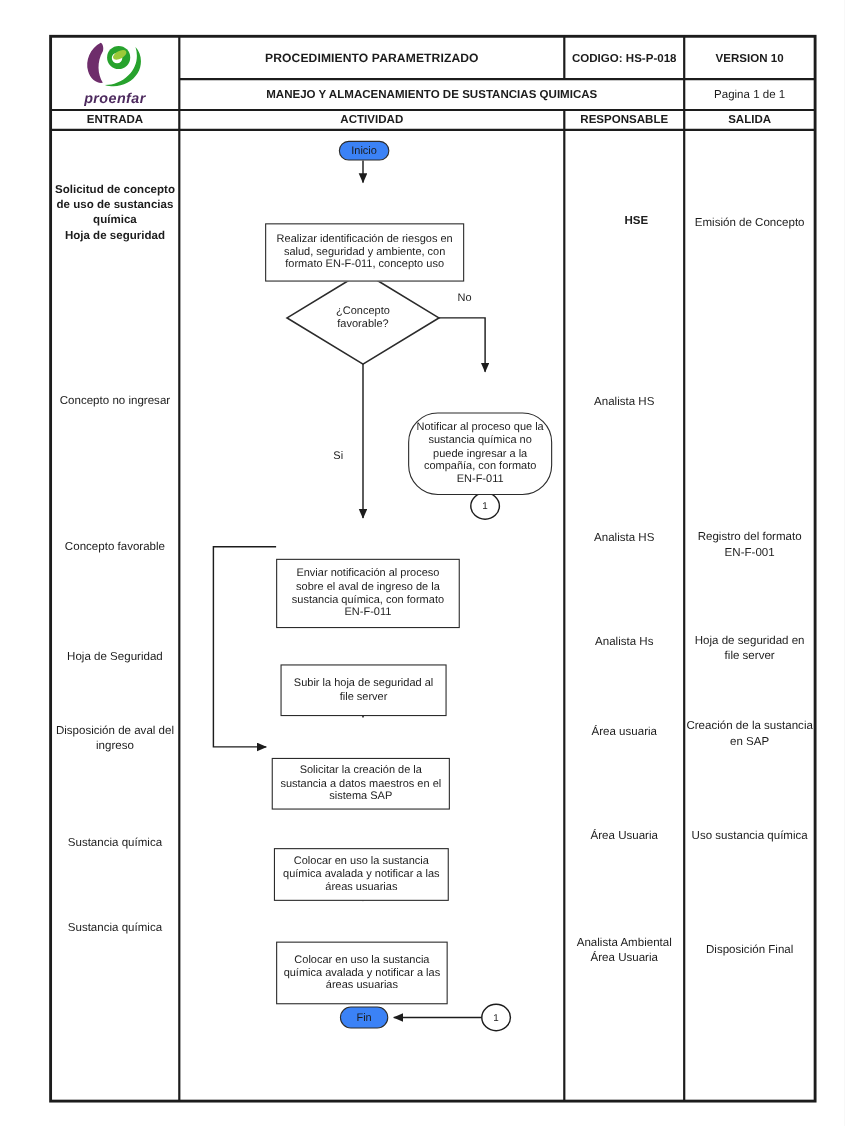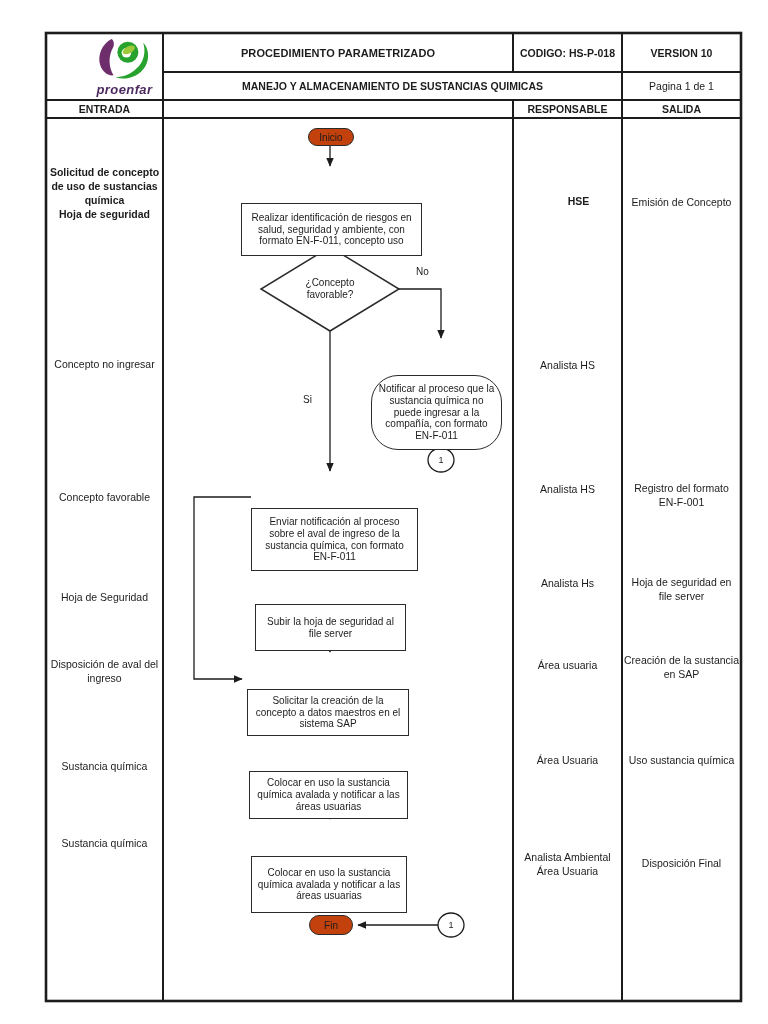--- a/index.html
+++ b/index.html
@@ -14,29 +14,29 @@
   .hdr{font-size:11px;font-weight:bold;letter-spacing:.1px;}
   .hdr2{font-size:10.5px;font-weight:bold;}
   .plain{font-size:10.5px;}
   .lbl{position:absolute;z-index:2;font-size:10.5px;line-height:1.32;text-align:center;}
   .flowbox{
     position:absolute;z-index:2;background:#fff;border:1.6px solid #2b2b2b;
     display:flex;align-items:center;justify-content:center;text-align:center;
     font-size:10px;line-height:1.18;padding:2px 5px;box-sizing:border-box;margin-top:32px;
   }
   .terminator{
-    position:absolute;z-index:2;background:#c2410c;border:1.5px solid #2b2b2b;
+    position:absolute;z-index:2;background:#3b82f6;border:1.5px solid #2b2b2b;
     border-radius:10px;display:flex;align-items:center;justify-content:center;
     font-size:10px;box-sizing:border-box;
   }
   .flowlabel{position:absolute;z-index:2;font-size:10px;}
   .connum{position:absolute;z-index:3;font-size:9px;display:flex;align-items:center;
           justify-content:center;}
   .logo-wrap{position:absolute;left:46px;top:33px;width:117px;height:67px;z-index:2;
-             display:flex;flex-direction:column;align-items:center;justify-content:center;padding-left:20px;}
+             display:flex;flex-direction:column;align-items:center;justify-content:center;}
   .logo-text{font-size:13px;font-style:italic;font-weight:bold;color:#4d2a5e;
              letter-spacing:.4px;margin-top:1px;}
 </style>
 </head>
 <body>
 
 <div class="page">
 
   <svg class="lines" width="768" height="1024">
     <defs>
@@ -88,51 +88,52 @@
     <div class="logo-text">proenfar</div>
   </div>
 
   <div class="cell hdr" style="left:163px;top:33px;width:350px;height:39px;">PROCEDIMIENTO PARAMETRIZADO</div>
   <div class="cell hdr2" style="left:513px;top:33px;width:109px;height:39px;">CODIGO: HS-P-018</div>
   <div class="cell hdr2" style="left:622px;top:33px;width:119px;height:39px;">VERSION 10</div>
   <div class="cell hdr2" style="left:163px;top:72px;width:459px;height:28px;">MANEJO Y ALMACENAMIENTO DE SUSTANCIAS QUIMICAS</div>
   <div class="cell plain" style="left:622px;top:72px;width:119px;height:28px;">Pagina 1 de 1</div>
 
   <div class="cell hdr2" style="left:46px;top:100px;width:117px;height:18px;">ENTRADA</div>
+  <div class="cell hdr2" style="left:163px;top:100px;width:350px;height:18px;">ACTIVIDAD</div>
   <div class="cell hdr2" style="left:513px;top:100px;width:109px;height:18px;">RESPONSABLE</div>
   <div class="cell hdr2" style="left:622px;top:100px;width:119px;height:18px;">SALIDA</div>
 
   <div class="lbl" style="left:48px;top:166px;width:113px;font-weight:bold;">
     <div>Solicitud de concepto de uso de sustancias química</div>
     <div>Hoja de seguridad</div>
   </div>
   <div class="lbl" style="left:46px;top:358px;width:117px;">Concepto no ingresar</div>
   <div class="lbl" style="left:48px;top:491px;width:113px;">Concepto favorable</div>
   <div class="lbl" style="left:48px;top:591px;width:113px;">Hoja de Seguridad</div>
   <div class="lbl" style="left:48px;top:658px;width:113px;">Disposición de aval del ingreso</div>
   <div class="lbl" style="left:48px;top:760px;width:113px;">Sustancia química</div>
   <div class="lbl" style="left:48px;top:837px;width:113px;">Sustancia química</div>
 
   <div class="terminator" style="left:308px;top:128px;width:46px;height:18px;">Inicio</div>
 
   <div class="flowbox" style="left:241px;top:171px;width:181px;height:53px;">Realizar identificación de riesgos en salud, seguridad y ambiente, con formato EN-F-011, concepto uso</div>
 
   <div class="flowlabel" style="left:290px;top:277px;width:80px;text-align:center;line-height:1.2;">¿Concepto favorable?</div>
   <div class="flowlabel" style="left:416px;top:266px;">No</div>
-  <div class="flowlabel" style="left:303px;top:394px;">Si</div>
+  <div class="flowlabel" style="left:303px;top:409px;">Si</div>
 
   <div class="flowbox" style="left:371px;top:343px;width:131px;height:75px;border-radius:27px;">Notificar al proceso que la sustancia química no puede ingresar a la compañía, con formato EN-F-011</div>
 
   <div class="connum" style="left:434px;top:452px;width:14px;height:16px;">1</div>
 
   <div class="flowbox" style="left:251px;top:476px;width:167px;height:63px;">Enviar notificación al proceso sobre el aval de ingreso de la sustancia química, con formato EN-F-011</div>
 
   <div class="flowbox" style="left:255px;top:572px;width:151px;height:47px;">Subir la hoja de seguridad al file server</div>
 
-  <div class="flowbox" style="left:247px;top:657px;width:162px;height:47px;">Solicitar la creación de la concepto a datos maestros en el sistema SAP</div>
+  <div class="flowbox" style="left:247px;top:657px;width:162px;height:47px;">Solicitar la creación de la sustancia a datos maestros en el sistema SAP</div>
 
   <div class="flowbox" style="left:249px;top:739px;width:159px;height:48px;">Colocar en uso la sustancia química avalada y notificar a las áreas usuarias</div>
 
   <div class="flowbox" style="left:251px;top:824px;width:156px;height:57px;">Colocar en uso la sustancia química avalada y notificar a las áreas usuarias</div>
 
   <div class="terminator" style="left:309px;top:915px;width:44px;height:20px;">Fin</div>
 
   <div class="connum" style="left:444px;top:917px;width:14px;height:16px;">1</div>
 
   <div class="lbl" style="left:515px;top:195px;width:127px;font-weight:bold;">HSE</div>

